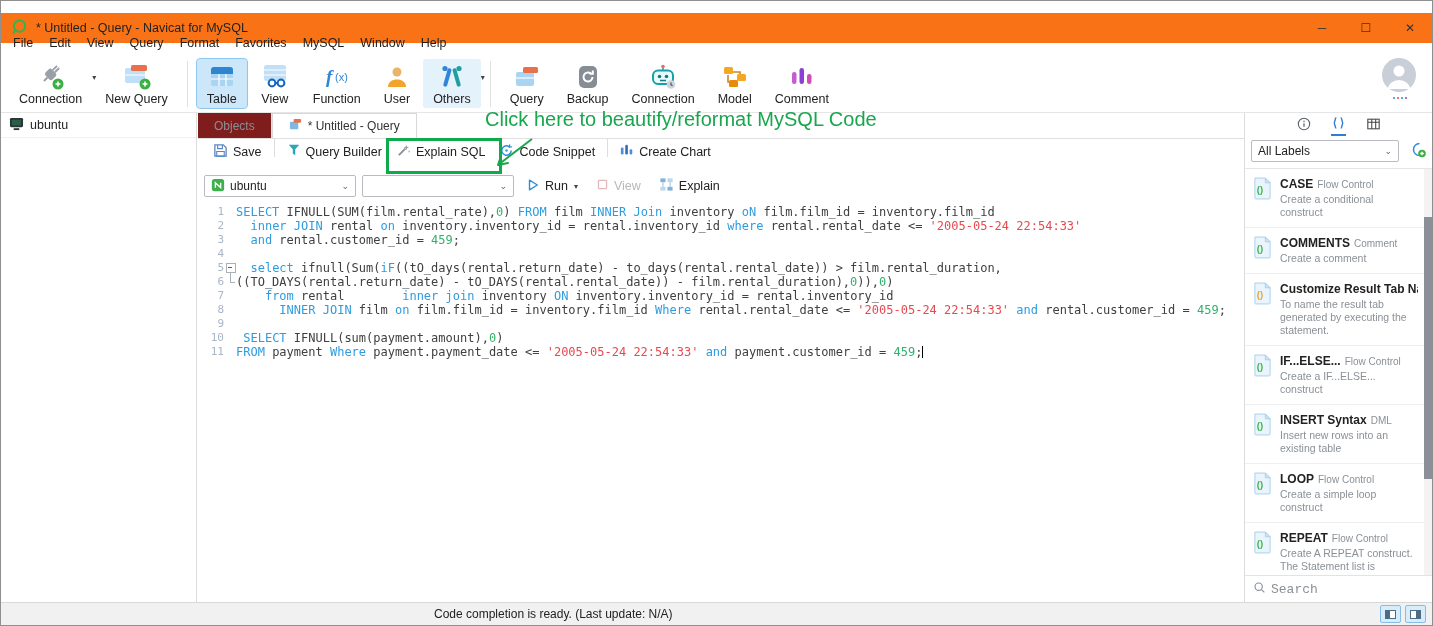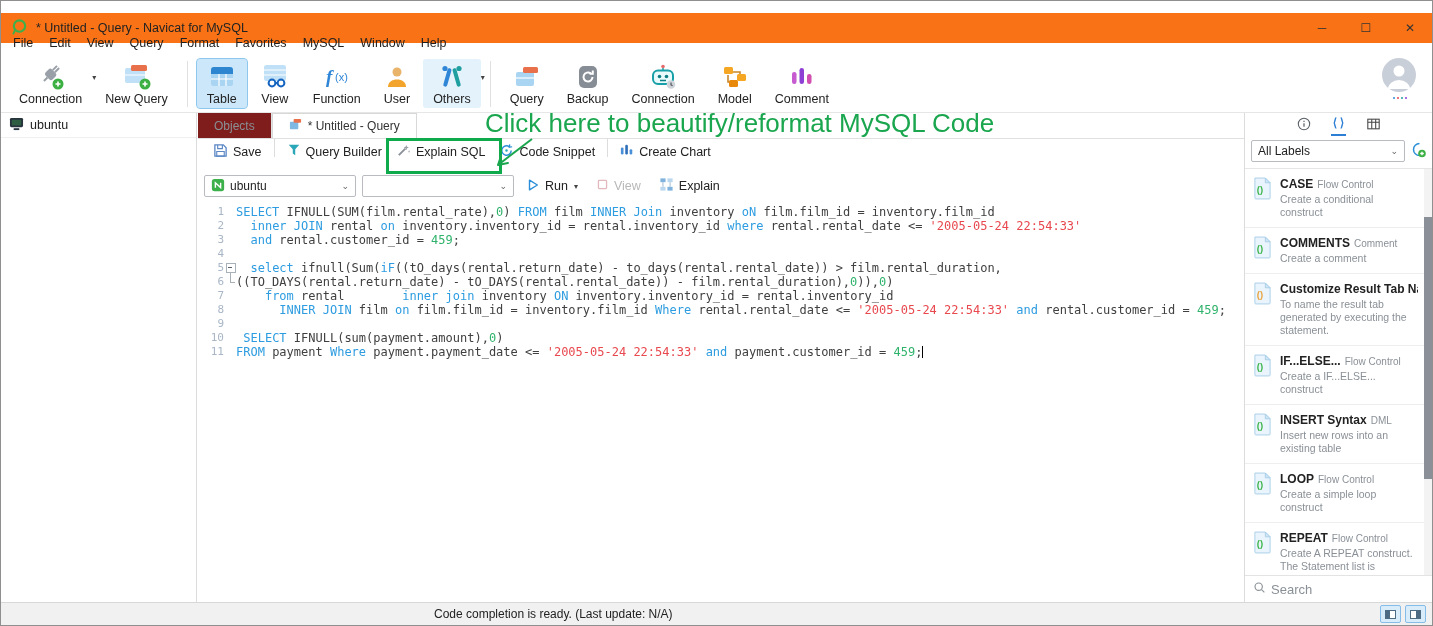--- a/index.html
+++ b/index.html
@@ -54,45 +54,45 @@
   .gutter-num { width:26px; flex:none; text-align:right; color:#a8b6c6; font-size:11px; }
   .fold-col { width:12px; flex:none; position:relative; }
   .fold-start::before { content:""; position:absolute; left:2px; top:2px; width:8px; height:8px; border:1px solid #a8b0b8; background:#fff; }
   .fold-start::after { content:""; position:absolute; left:4px; top:6px; width:4px; height:1px; background:#55606a; }
   .fold-end::before { content:""; position:absolute; left:6px; top:-3px; width:4px; height:10px; border-left:1px solid #a8b0b8; border-bottom:1px solid #a8b0b8; }
   .text-caret { display:inline-block; width:1px; height:12px; background:#000; vertical-align:-2px; }
 
   
   .rightpanel { position:absolute; right:0; top:112px; width:188px; bottom:23px; border-left:1px solid #dcdcdc; background:#fff; display:flex; flex-direction:column; }
   .rp-header { height:26px; display:flex; align-items:center; justify-content:center; gap:20px; flex:none; }
-  .rp-filter { display:flex; align-items:center; padding:1px 5px 6px 6px; gap:5px; flex:none; }
+  .rp-filter { display:flex; align-items:center; padding:1px 5px 6px 6px; gap:11px; flex:none; }
   .rp-filter .select { flex:1; width:auto; }
   .rp-list { flex:1; overflow:hidden; position:relative; border-top:1px solid #e6e6e6; }
   .rp-item { padding:8px 14px 8px 8px; border-bottom:1px solid #eee; display:flex; gap:8px; align-items:flex-start; }
   .rp-item-text { flex:1; overflow:hidden; }
   .rp-item-title { font-size:12px; font-weight:bold; color:#222; white-space:nowrap; overflow:hidden; }
   .rp-item-cat { font-size:10px; color:#8a9097; font-weight:normal; margin-left:4px; }
   .rp-item-desc { font-size:10.5px; color:#8a9097; line-height:13px; margin-top:2px; }
   .rp-scrollbar { position:absolute; right:0; top:0; bottom:0; width:8px; background:#f3f3f3; }
   .rp-thumb { position:absolute; right:0; top:48px; width:8px; height:262px; background:#8a8f98; }
   .rp-search { height:27px; border-top:1px solid #e3e3e3; display:flex; align-items:center; padding-left:8px; gap:5px; flex:none; }
-  .rp-search input { border:none; outline:none; font-size:13px; color:#333; width:120px; font-family:Liberation Sans, sans-serif; }
+  .rp-search input { border:none; outline:none; font-size:13px; color:#333; width:120px; font-family:Liberation Mono, monospace; }
   .rp-search input::placeholder { color:#8a9097; opacity:1; }
 
   
   .statusbar { position:absolute; left:0; right:0; bottom:0; height:23px; background:#f1f1f1; border-top:1px solid #d8d8d8; }
   .status-text { position:absolute; left:433px; top:4px; font-size:12px; color:#222; }
   .panel-toggles { position:absolute; right:6px; top:2px; display:flex; gap:4px; }
   .ptoggle { width:21px; height:18px; background:#d9ecfa; border:1px solid #86bde8; border-radius:2px; display:flex; align-items:center; justify-content:center; }
   .ptoggle-glyph { width:11px; height:9px; border:1px solid #4d6b82; background:#fff; position:relative; }
   .ptoggle-glyph.left::before  { content:""; position:absolute; left:0; top:0; bottom:0; width:4px; background:#4d6b82; }
   .ptoggle-glyph.right::before { content:""; position:absolute; right:0; top:0; bottom:0; width:4px; background:#4d6b82; }
 
   
-  .annot-text { position:absolute; left:484px; top:107px; font-size:26px; white-space:nowrap; z-index:6; }
+  .annot-text { position:absolute; left:484px; top:107px; font-size:20px; white-space:nowrap; z-index:6; }
   .green-box { position:absolute; border:3px solid #0faa4b; z-index:5; pointer-events:none; }
   .annot-arrow { position:absolute; z-index:6; pointer-events:none; }
 </style>
 </head>
 <body>
 
 <div class="window">
 
   <div class="titlebar">
     <span id="titlebar-logo"><svg width="17" height="17" viewBox="0 0 18 18">

